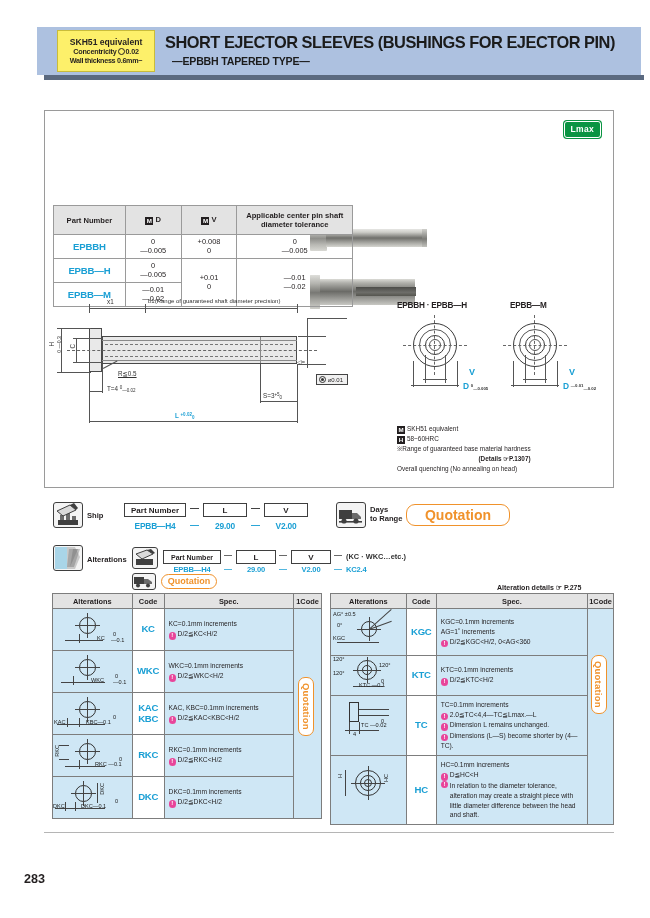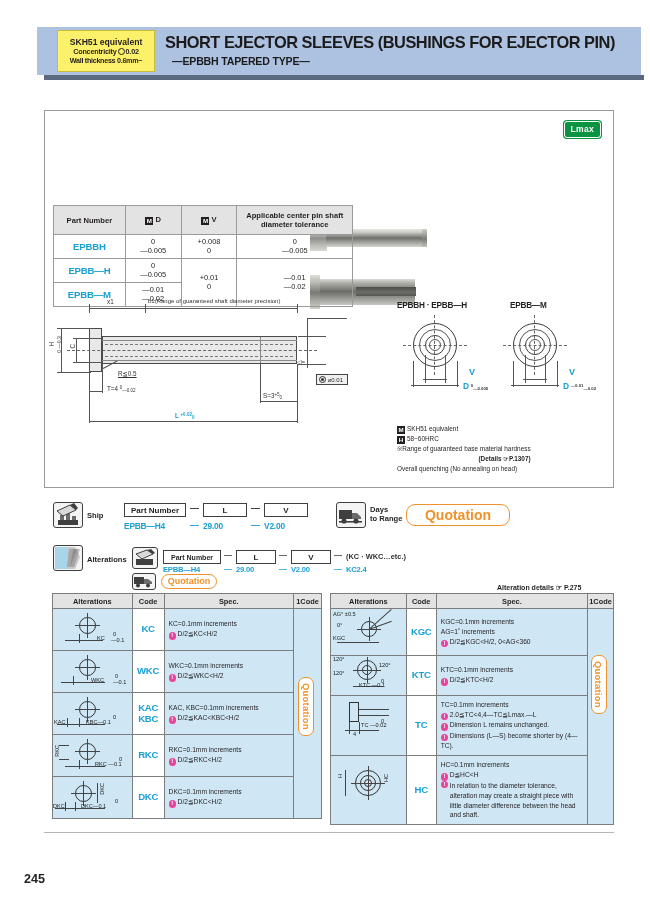--- a/index.html
+++ b/index.html
@@ -116,21 +116,21 @@
   .ico-box {
     position: absolute; width: 30px; height: 26px; border: 1.3px solid #3f3f3f;
     border-radius: 3px; background: #f4f4f4; overflow: hidden;
   }
   .ico-lab { position: absolute; font-size: 7.6px; font-weight: bold; line-height: 1.18; }
   .pnbox {
     position: absolute; border: 1.1px solid #3f3f3f; background: #fff;
     font-size: 8px; font-weight: bold; text-align: center; line-height: 13px; height: 14px;
   }
   .pnval { position: absolute; font-size: 8.4px; font-weight: bold; color: #1a9fd4;
-           text-align: left; letter-spacing: -0.2px; }
+           text-align: center; letter-spacing: -0.2px; }
   .dash { position: absolute; font-size: 9px; font-weight: bold; color: #333; }
   .dashb { position: absolute; font-size: 9px; font-weight: bold; color: #1a9fd4; }
   .quot {
     position: absolute; border: 1.6px solid #f0922b; border-radius: 9px;
     color: #f0922b; font-weight: bold; background: #fff; text-align: center;
   }
   .altnote { position: absolute; font-size: 7.4px; font-weight: bold; color: #333; }
   .detnote { position: absolute; font-size: 7px; font-weight: bold; }
 
   
@@ -649,14 +649,14 @@
           <div style="display:flex;">
               <span class="warn" style="flex:none;">!</span>
               <span>In relation to the diameter tolerance, alteration may create a straight piece with little diameter difference between the head and shaft.</span>
             </div>
         </td>
       </tr>
     </tbody>
   </table>
 
   <div class="hr-bot"></div>
-  <div class="pageno">245</div>
+  <div class="pageno">283</div>
 </div>
 
 </body></html>

